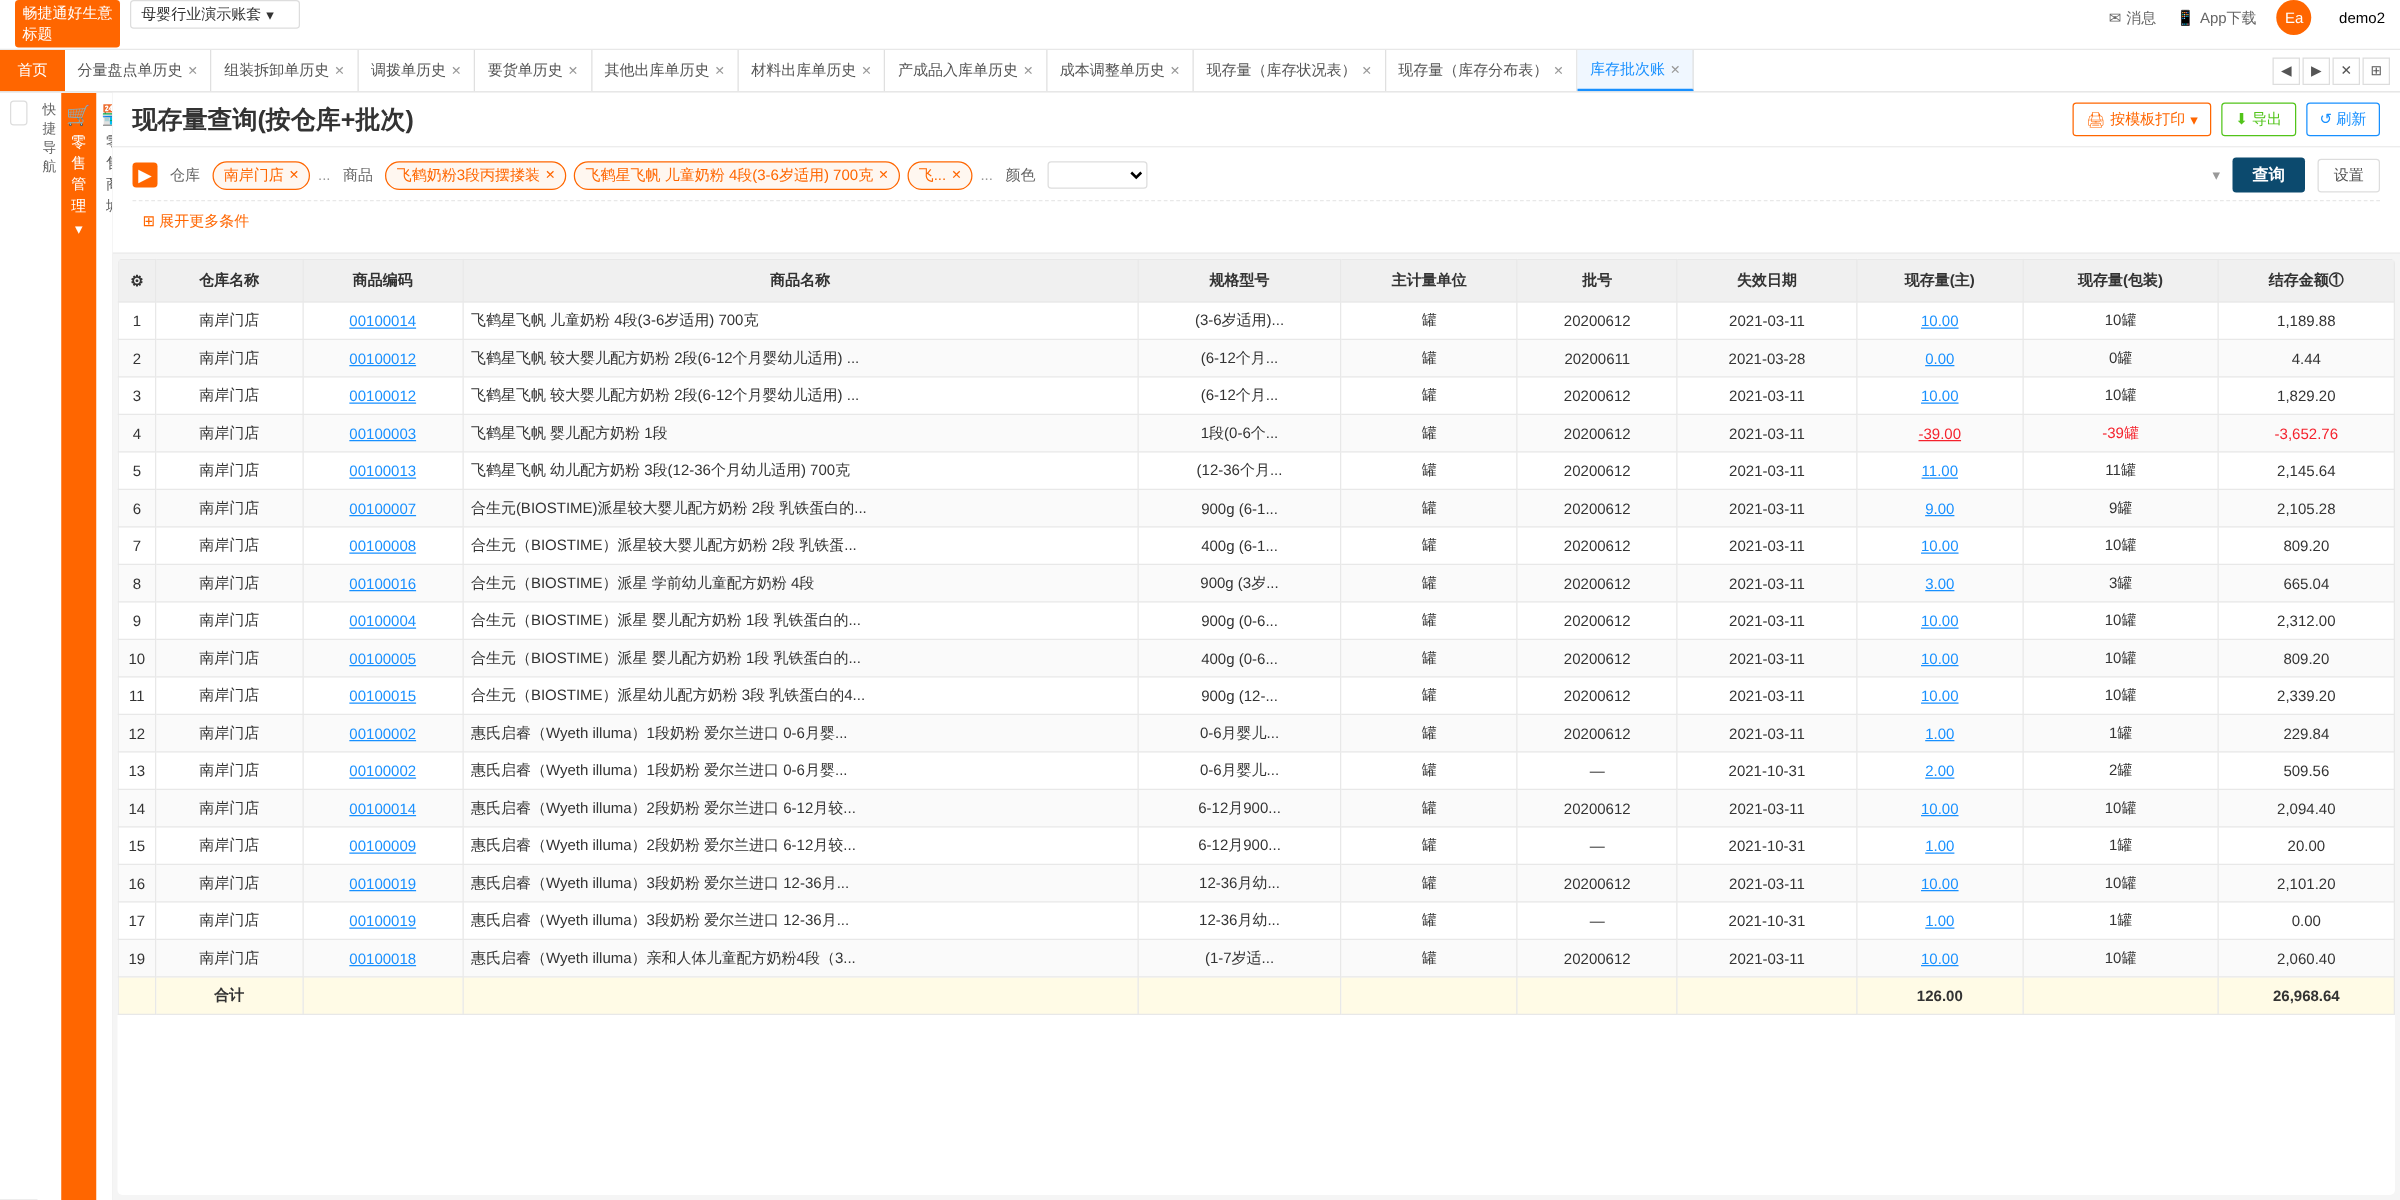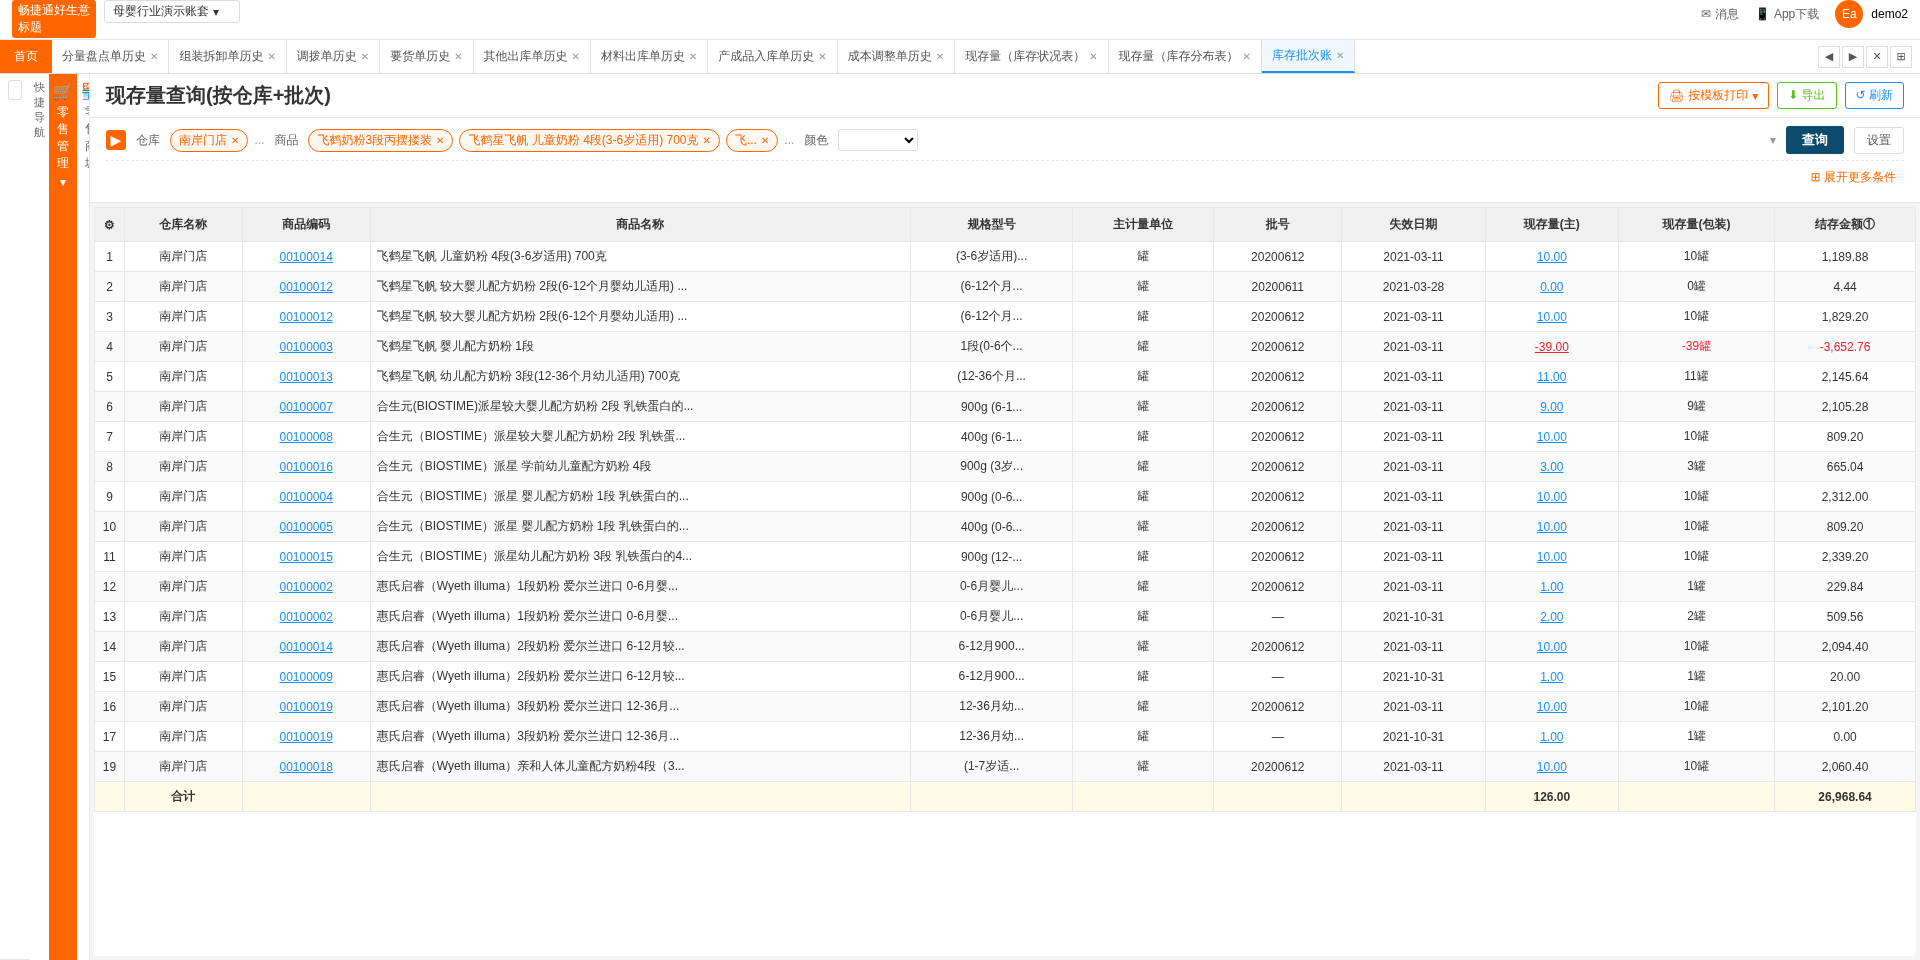--- a/index.html
+++ b/index.html
@@ -253,21 +253,21 @@
     .filter-expand-btn {
       color: #ff6600;
       background: none;
       border: none;
       cursor: pointer;
       padding: 4px 8px;
       font-size: 12px;
     }
     .filter-expand-row {
       display: flex;
-      justify-content: flex-end;
+      justify-content: flex-start;
       padding: 4px 0;
       border-top: 1px dashed #e8e8e8;
       margin-top: 6px;
     }
     .filter-label {
       color: #666;
       white-space: nowrap;
     }
     .filter-tags {
       display: flex;
@@ -388,21 +388,21 @@
   </div>
   <div class="top-bar-right">
     <div class="top-bar-icon">
       <span>✉</span>
       <span>消息</span>
     </div>
     <div class="top-bar-icon">
       <span>📱</span>
       <span>App下载</span>
     </div>
-    <div style="display:flex;align-items:center;gap:8px;cursor:pointer">
+    <div style="display:flex;align-items:center;gap:22px;cursor:pointer">
       <div class="avatar">
         <span>Ea</span>
       </div>
       <span>demo2</span>
     </div>
   </div>
 </div>
 
 <div class="tab-bar">
   <div class="tab-home">首页</div>

